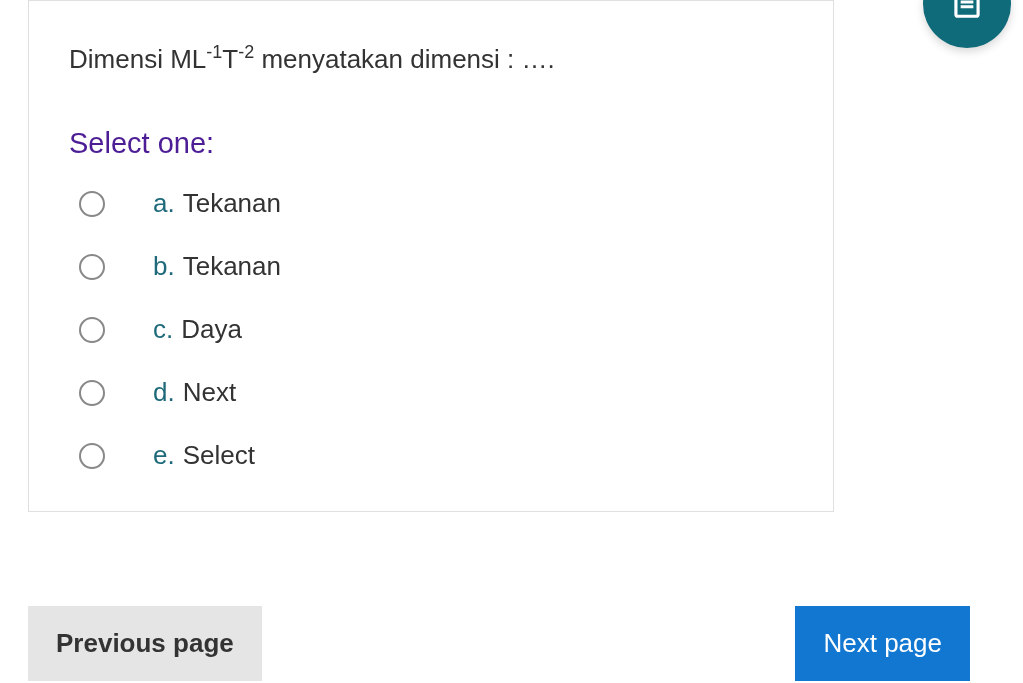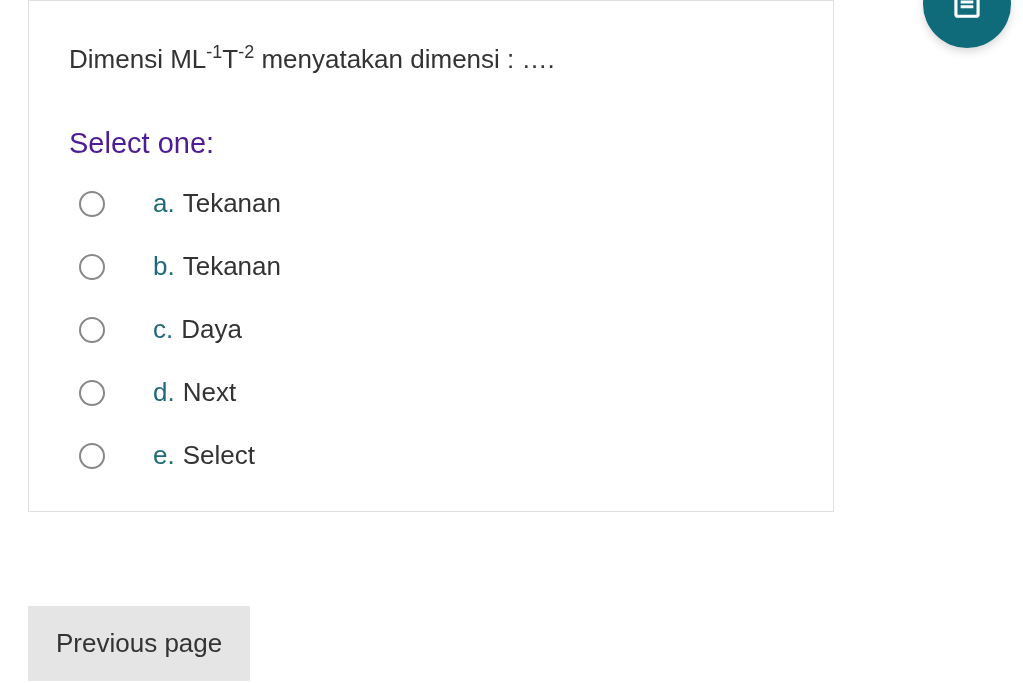--- a/index.html
+++ b/index.html
@@ -98,20 +98,21 @@
     }
     .btn {
       font-size: 26px;
       padding: 22px 28px;
       border: none;
       cursor: pointer;
     }
     .btn-prev {
       background: #e5e5e5;
       color: #333333;
+      font-weight: bold;
     }
     .btn-next {
       background: #1177d1;
       color: #ffffff;
     }
   </style>
 </head>
 <body>
 
 <div class="question-card">
@@ -163,13 +164,14 @@
 <div class="fab">
   <span>
     <svg viewBox="0 0 24 24">
       <path d="M14 2H6c-1.1 0-2 .9-2 2v16c0 1.1.9 2 2 2h12c1.1 0 2-.9 2-2V8l-6-6zM6 20V4h7v5h5v11H6zm2-6h8v2H8v-2zm0-3h8v2H8v-2z"></path>
     </svg>
   </span>
 </div>
 
 <div class="nav-container">
   <button class="btn btn-prev">Previous page</button>
+  <button class="btn btn-next">Next page</button>
 </div>
 
 </body></html>

